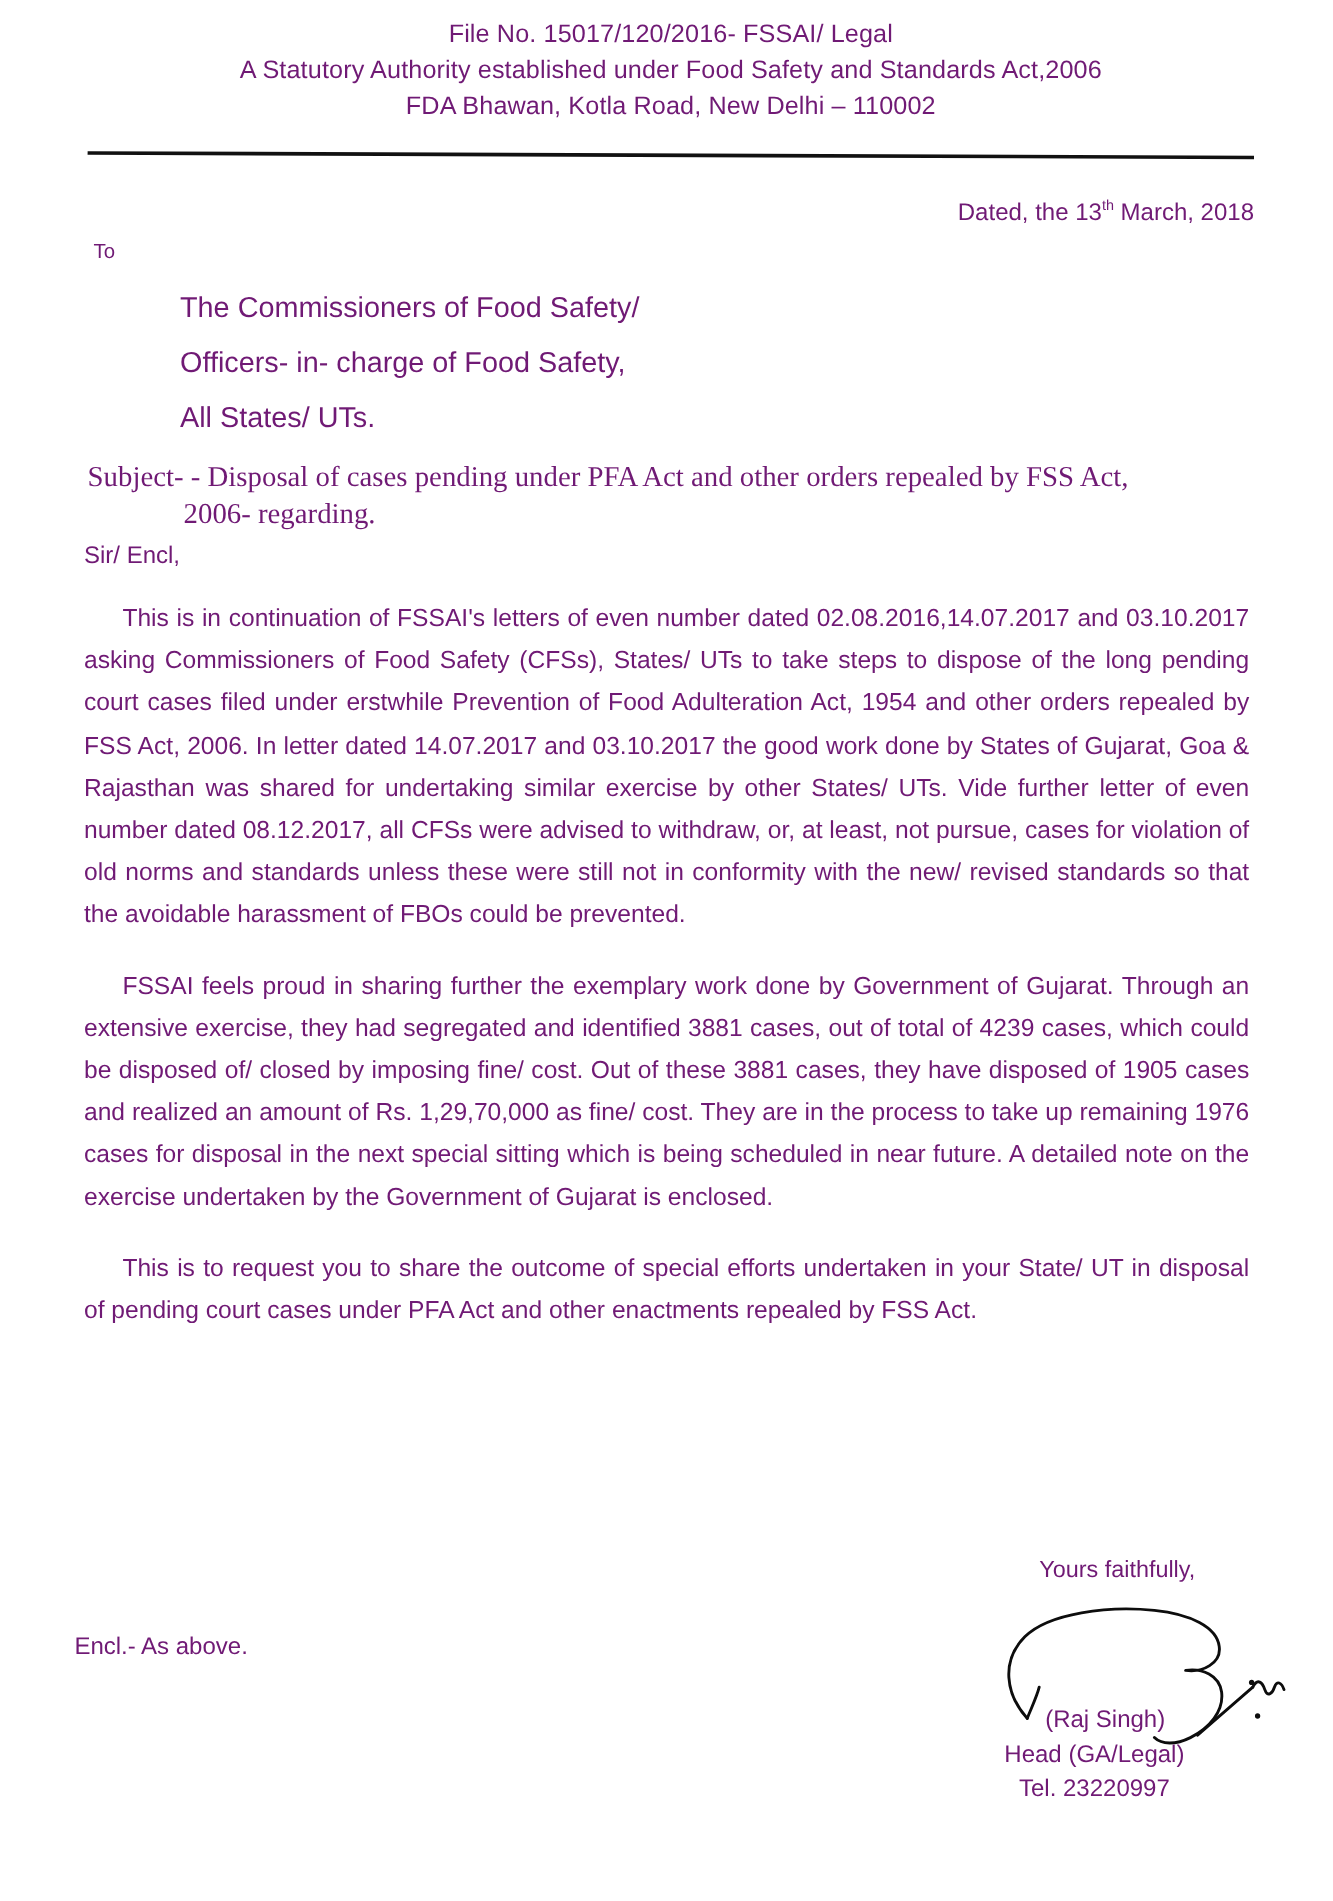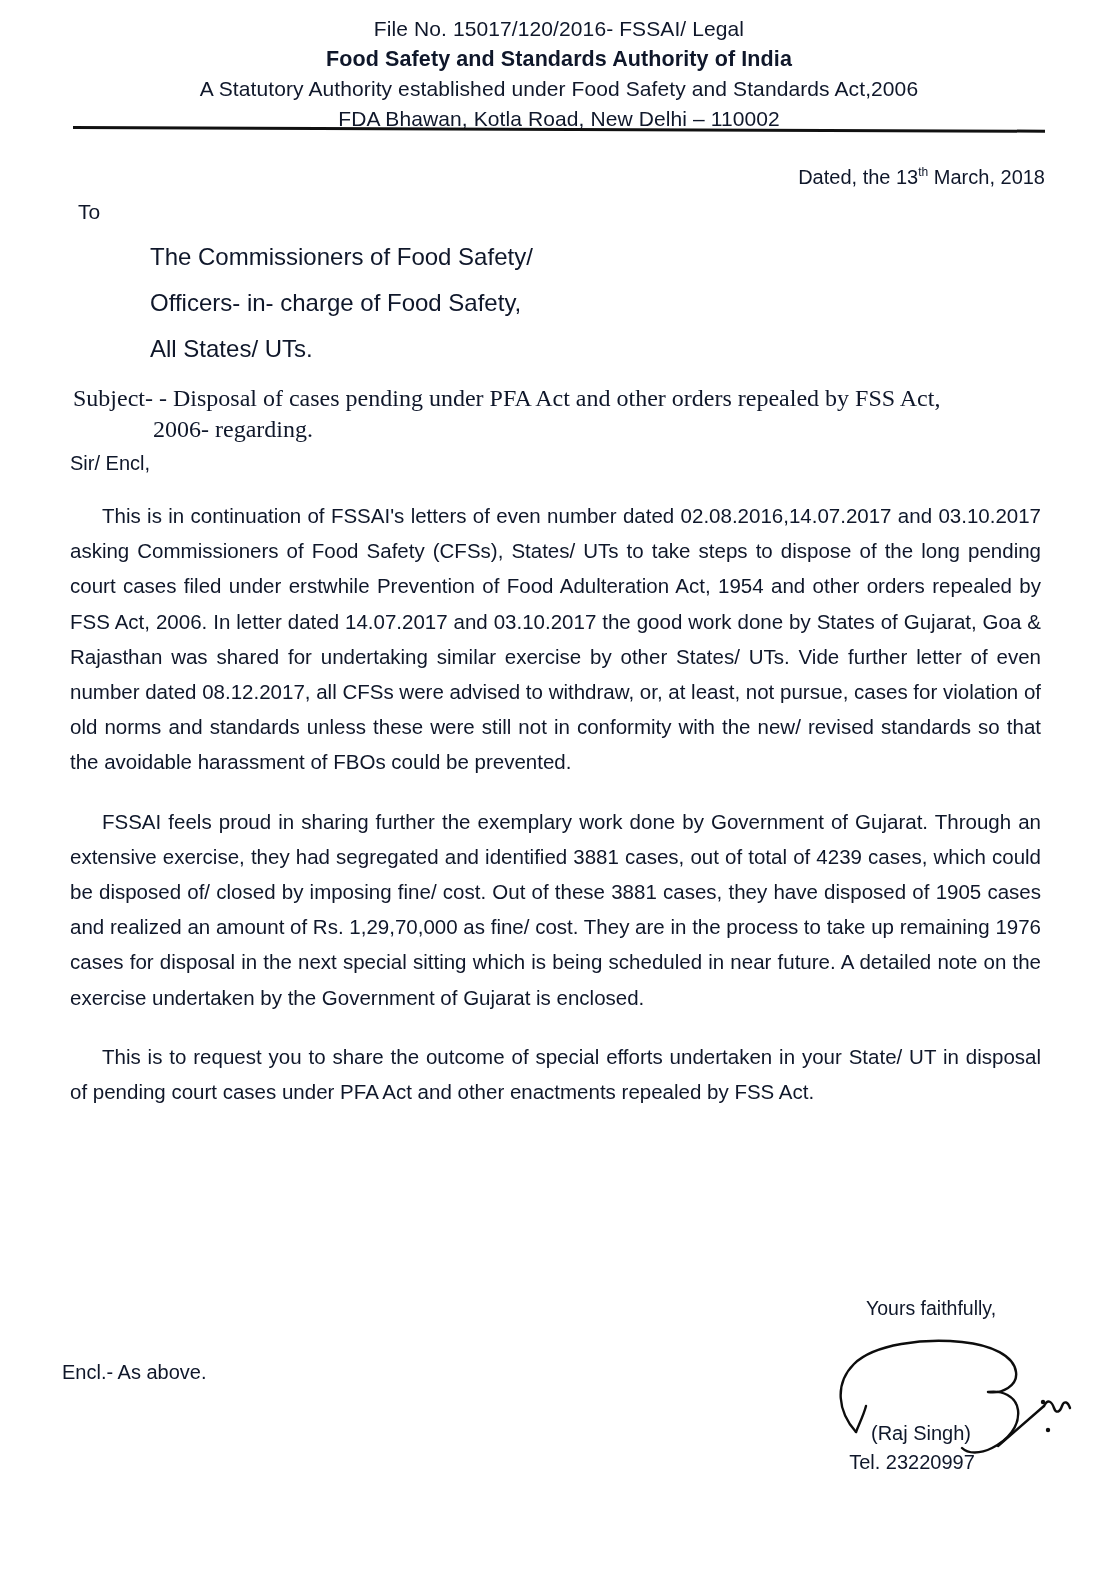--- a/index.html
+++ b/index.html
@@ -6,21 +6,21 @@
     margin: 0;
     padding: 0;
     background: #ffffff;
   }
   .page {
     position: relative;
     width: 1111px;
     height: 1584px;
     background: #ffffff;
     font-family: "Liberation Sans", sans-serif;
-    color: #0f172a;
+    color: #701a75;
     overflow: hidden;
   }
 
   
   .letterhead {
     position: absolute;
     left: 73px;
     top: 14px;
     width: 972px;
     text-align: center;
@@ -57,21 +57,21 @@
     font-size: 12px;
     vertical-align: super;
     line-height: 0;
   }
 
   
   .to-label {
     position: absolute;
     left: 78px;
     top: 200px;
-    font-size: 21px;
+    font-size: 17px;
   }
   .recipients {
     position: absolute;
     left: 150px;
     top: 246px;
     font-size: 24px;
   }
   .recipients .rcp {
     line-height: 22px;
     margin-bottom: 24px;
@@ -151,21 +151,20 @@
   }
   .sig-block .signer { padding-left: 18px; }
 </style>
 </head>
 <body>
 
 <div class="page">
 
   <div class="letterhead">
     <div class="lh-line">File No. 15017/120/2016- FSSAI/ Legal</div>
-    <div class="lh-line bold">Food Safety and Standards Authority of India</div>
     <div class="lh-line">A Statutory Authority established under Food Safety and Standards Act,2006</div>
     <div class="lh-line">FDA Bhawan, Kotla Road, New Delhi – 110002</div>
   </div>
   <div class="header-rule"></div>
 
   <div class="date-line"><span>Dated, the 13</span><sup>th</sup><span> March, 2018</span></div>
 
   <div class="to-label">To</div>
   <div class="recipients">
     <div class="rcp">The Commissioners of Food Safety/</div>
@@ -195,16 +194,17 @@
       <path d="M44 104 C 48 94, 52 86, 54 78"></path>
       <path d="M186 118 C 200 106, 216 92, 232 78"></path>
       <path d="M232 78 C 236 70, 240 74, 242 80 C 244 86, 248 84, 250 78 C 252 72, 256 74, 258 80"></path>
       <circle cx="231" cy="74" r="2.2" fill="#0d0d0d" stroke="none"></circle>
       <circle cx="236" cy="102" r="2.2" fill="#0d0d0d" stroke="none"></circle>
     </g>
   </svg>
 
   <div class="sig-block">
     <div class="signer">(Raj Singh)</div>
+    <div>Head (GA/Legal)</div>
     <div>Tel. 23220997</div>
   </div>
 
 </div>
 
 </body></html>

